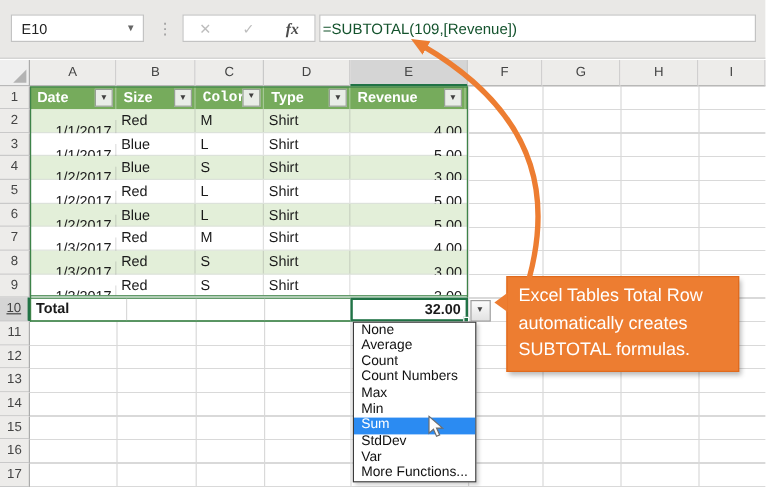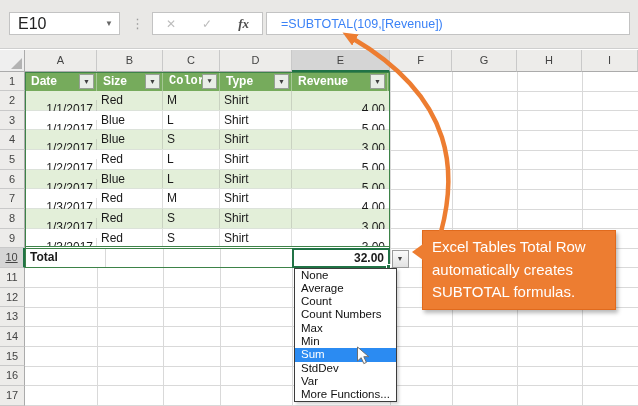--- a/index.html
+++ b/index.html
@@ -7,33 +7,33 @@
   #app {
     position: relative; width: 638px; height: 406px; overflow: hidden;
     background: #fff; font-family: "Liberation Sans", sans-serif;
     -webkit-font-smoothing: antialiased;
   }
   
   .chrome { position: absolute; left:0; top:0; width:638px; height:49px;
             background:#E9E8E6; border-bottom:1px solid #CFCFCF; }
   .namebox { position:absolute; left:9px; top:12px; width:111px; height:23px;
              background:#fff; border:1px solid #C3C3C3; display:flex; align-items:center; }
-  .namebox .val { padding-left:8px; font-size:16px; color:#222; flex:1; }
+  .namebox .val { padding-left:8px; font-size:12px; color:#222; flex:1; }
   .namebox .arw { width:20px; text-align:center; font-size:8px; color:#666; }
   .dotsep { position:absolute; left:131px; top:12px; width:10px; height:23px;
             color:#9C9C9C; font-size:13px; line-height:23px; text-align:center; letter-spacing:0; }
   .fbtns { position:absolute; left:152px; top:12px; width:111px; height:23px;
            background:#fff; border:1px solid #C3C3C3; display:flex; align-items:center;
            justify-content:space-around; }
   .fbtns .x, .fbtns .ck { font-size:12px; color:#BDBDBD; }
   .fbtns .fx { font-size:13px; color:#4D4D4D; font-style:italic;
                font-family:"Liberation Serif", serif; font-weight:bold; }
   .fmlbox { position:absolute; left:266px; top:12px; width:364px; height:23px;
             background:#fff; border:1px solid #C3C3C3; display:flex; align-items:center; }
-  .fmlbox .txt { padding-left:14px; font-size:12.5px; color:#3b82f6; white-space:nowrap; }
+  .fmlbox .txt { padding-left:2px; font-size:12.5px; color:#14532d; white-space:nowrap; }
   
   .corner { position:absolute; left:0; top:50px; width:25px; height:21.5px;
             background:#EFEFEF; border-right:1px solid #ABABAB; border-bottom:1px solid #ABABAB; }
   .corner .tri { position:absolute; right:2px; bottom:2px; width:0; height:0;
                  border-left:11px solid transparent; border-bottom:11px solid #B3B3B3; }
   .colhdr { position:absolute; top:50px; height:21.5px; background:#EDECEA;
             border-right:1px solid #C9C9C9; border-bottom:1px solid #ABABAB;
             font-size:11px; color:#444; text-align:center; line-height:21px; }
   .colhdr.sel { background:#D5D5D5; border-bottom:2px solid #217346; }
   .rowhdr { position:absolute; left:0; width:25px; background:#EDECEA;

